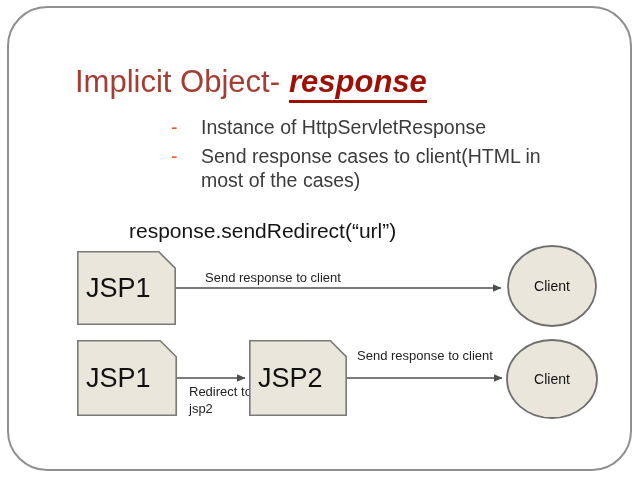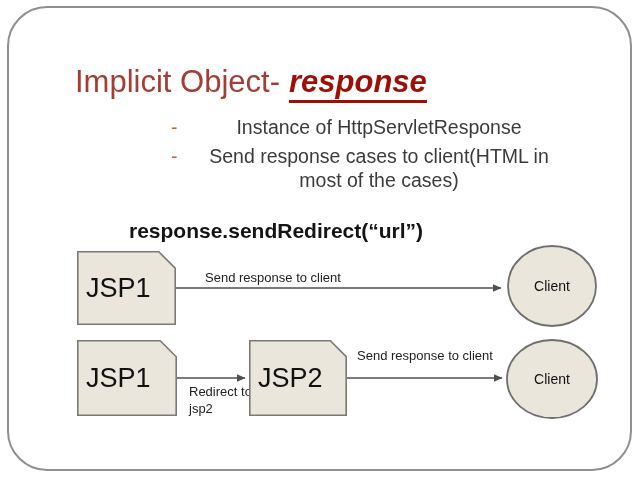--- a/index.html
+++ b/index.html
@@ -39,26 +39,26 @@
     width:400px;
     font-size:19.5px;
     line-height:24px;
     color:var(--body_text,#3B3B3B);
   }
   .bullet{display:flex;margin-bottom:5px;}
   .bullet .marker{
     flex:none;width:30px;padding-left:4px;
     color:var(--bullet_marker,#E25C2B);
   }
-  .bullet .btext{width:356px;text-align:center;}
+  .bullet .btext{width:356px;}
   .code-line{
     position:absolute;
     left:120px;top:211px;
     font-size:21px;
-    font-weight:bold;
+    font-weight:normal;
     color:#141414;
     white-space:nowrap;
   }
   .diagram{position:absolute;left:0;top:230px;}
   .shape{fill:var(--shape_fill,#EAE6DC);stroke:var(--shape_border,#7A7A75);stroke-width:1.6;}
   .bubble{fill:var(--shape_fill,#EAE6DC);stroke:#6f6f6f;stroke-width:1.8;}
   .arrow-line{stroke:var(--arrow,#4F4F4F);stroke-width:1.6;fill:none;}
   .arrowhead{fill:var(--arrow,#4F4F4F);}
   .svg-label{font:13px "Liberation Sans","DejaVu Sans",sans-serif;fill:#222;}
   .box-label{font:27px "Liberation Sans","DejaVu Sans",sans-serif;fill:#111;}

